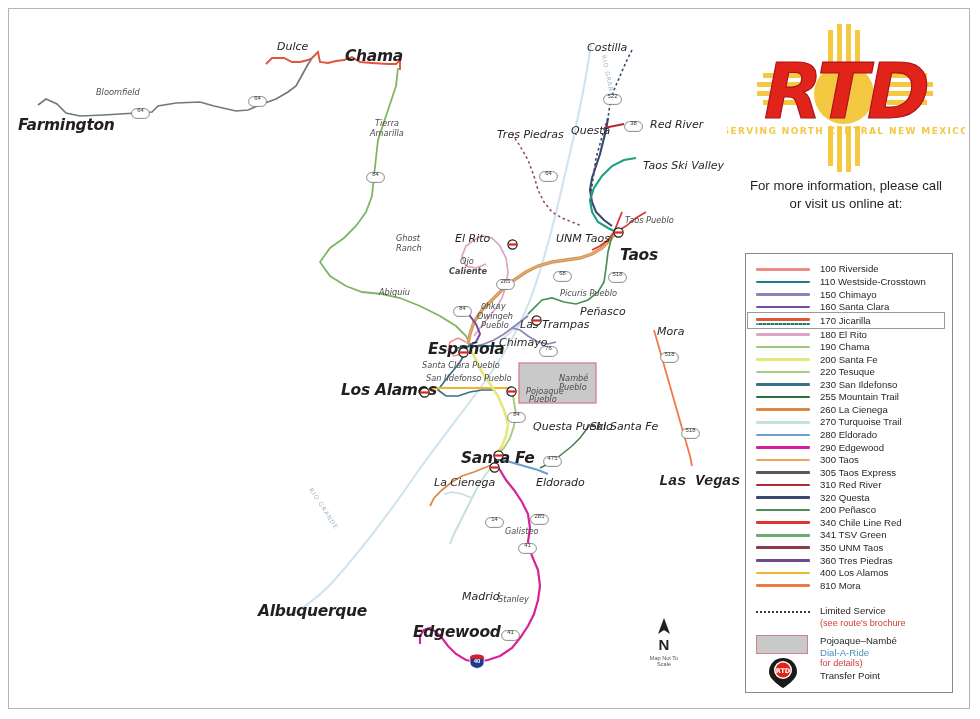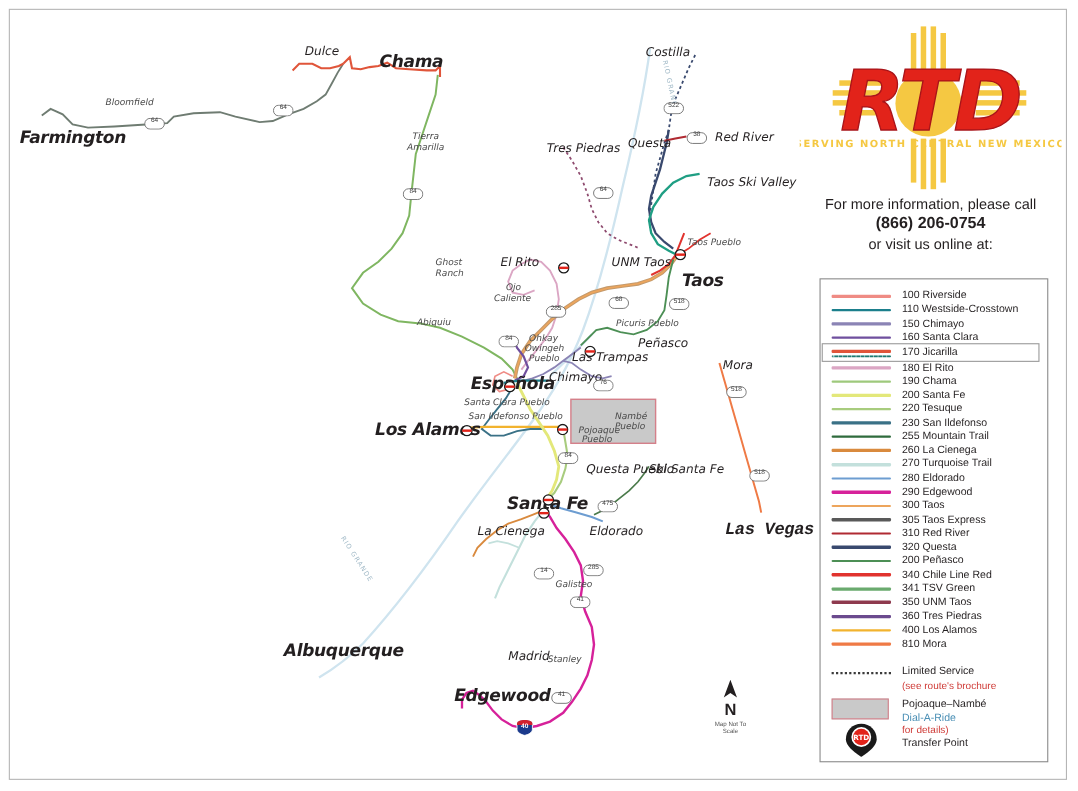--- a/index.html
+++ b/index.html
@@ -116,21 +116,21 @@
   </svg>
 
   <div id="map-labels">
       <div class="lbl city-major" style="left: 18px; top: 116px;">Farmington</div>
       <div class="lbl city-major" style="left: 345px; top: 47px;">Chama</div>
       <div class="lbl city-major" style="left: 620px; top: 246px;">Taos</div>
       <div class="lbl city-major" style="left: 428px; top: 340px;">Española</div>
       <div class="lbl city-major" style="left: 341px; top: 381px;">Los Alamos</div>
       <div class="lbl city-major" style="left: 461px; top: 449px;">Santa Fe</div>
       <div class="lbl city-major" style="left: 659px; top: 472px; font-family: Liberation Mono, monospace;">Las Vegas</div>
-      <div class="lbl city-major" style="left: 258px; top: 582px;">Albuquerque</div>
+      <div class="lbl city-major" style="left: 258px; top: 602px;">Albuquerque</div>
       <div class="lbl city-major" style="left: 413px; top: 623px;">Edgewood</div>
       <div class="lbl city-mid" style="left: 277px; top: 40px;">Dulce</div>
       <div class="lbl city-mid" style="left: 587px; top: 41px;">Costilla</div>
       <div class="lbl city-mid" style="left: 650px; top: 118px;">Red River</div>
       <div class="lbl city-mid" style="left: 571px; top: 124px;">Questa</div>
       <div class="lbl city-mid" style="left: 497px; top: 128px;">Tres Piedras</div>
       <div class="lbl city-mid" style="left: 643px; top: 159px;">Taos Ski Valley</div>
       <div class="lbl city-mid" style="left: 556px; top: 232px;">UNM Taos</div>
       <div class="lbl city-mid" style="left: 455px; top: 232px;">El Rito</div>
       <div class="lbl city-mid" style="left: 580px; top: 305px;">Peñasco</div>
@@ -141,23 +141,23 @@
       <div class="lbl city-mid" style="left: 536px; top: 476px;">Eldorado</div>
       <div class="lbl city-mid" style="left: 434px; top: 476px;">La Cienega</div>
       <div class="lbl city-mid" style="left: 462px; top: 547px; margin-top: 43px;">Madrid</div>
       <div class="lbl city-mid" style="left: 657px; top: 325px;">Mora</div>
       <div class="lbl town-sm" style="left: 96px; top: 87px;">Bloomfield</div>
       <div class="lbl town-sm" style="left: 375px; top: 118px;">Tierra</div>
       <div class="lbl town-sm" style="left: 370px; top: 128px;">Amarilla</div>
       <div class="lbl town-sm" style="left: 396px; top: 233px;">Ghost</div>
       <div class="lbl town-sm" style="left: 396px; top: 243px;">Ranch</div>
       <div class="lbl town-sm" style="left: 460px; top: 256px;">Ojo</div>
-      <div class="lbl town-sm" style="left: 449px; top: 266px;">Caliente</div>
+      <div class="lbl town-sm" style="left: 449px; top: 266px; font-weight: bold;">Caliente</div>
       <div class="lbl town-sm" style="left: 379px; top: 287px;">Abiquiu</div>
-      <div class="lbl town-sm" style="left: 481px; top: 302px;">Ohkay</div>
+      <div class="lbl town-sm" style="left: 481px; top: 302px; font-family: Liberation Mono, monospace;">Ohkay</div>
       <div class="lbl town-sm" style="left: 477px; top: 311px;">Owingeh</div>
       <div class="lbl town-sm" style="left: 481px; top: 320px;">Pueblo</div>
       <div class="lbl town-sm" style="left: 560px; top: 288px;">Picuris Pueblo</div>
       <div class="lbl town-sm" style="left: 625px; top: 215px;">Taos Pueblo</div>
       <div class="lbl town-sm" style="left: 422px; top: 360px;">Santa Clara Pueblo</div>
       <div class="lbl town-sm" style="left: 426px; top: 373px;">San Ildefonso Pueblo</div>
       <div class="lbl town-sm" style="left: 526px; top: 386px;">Pojoaque</div>
       <div class="lbl town-sm" style="left: 529px; top: 394px;">Pueblo</div>
       <div class="lbl town-sm" style="left: 559px; top: 373px;">Nambé</div>
       <div class="lbl town-sm" style="left: 559px; top: 382px;">Pueblo</div>
@@ -291,21 +291,20 @@
             <rect x="160" y="51" width="40" height="5"></rect>
         </g>
         <circle cx="117" cy="72" r="30" fill="#f5c842"></circle>
         <text x="119" y="96" text-anchor="middle" font-family="DejaVu Sans, sans-serif" font-size="76" font-weight="bold" font-style="italic" fill="#e2231a" stroke="#a8141a" stroke-width="1.2" letter-spacing="-2">RTD</text>
         <text x="119" y="112" text-anchor="middle" font-family="DejaVu Sans, sans-serif" font-size="9" font-weight="bold" fill="#f5c842" letter-spacing="1.4">SERVING NORTH CENTRAL NEW MEXICO</text>
       </svg>
     </div>
 
     <div class="contact">
       <div class="l1">For more information, please call</div>
-      <div class="l2">(866) 206-0754</div>
       <div class="l3">or visit us online at:</div>
     </div>
 
     <div id="legend">
       <ul class="leg-list" id="leg-list">
           <li class="leg-row">
             <span class="swatch">
               <i class="a" style="background: rgb(239, 139, 132);"></i>
             </span>
             <span class="leg-txt">100 Riverside</span>

